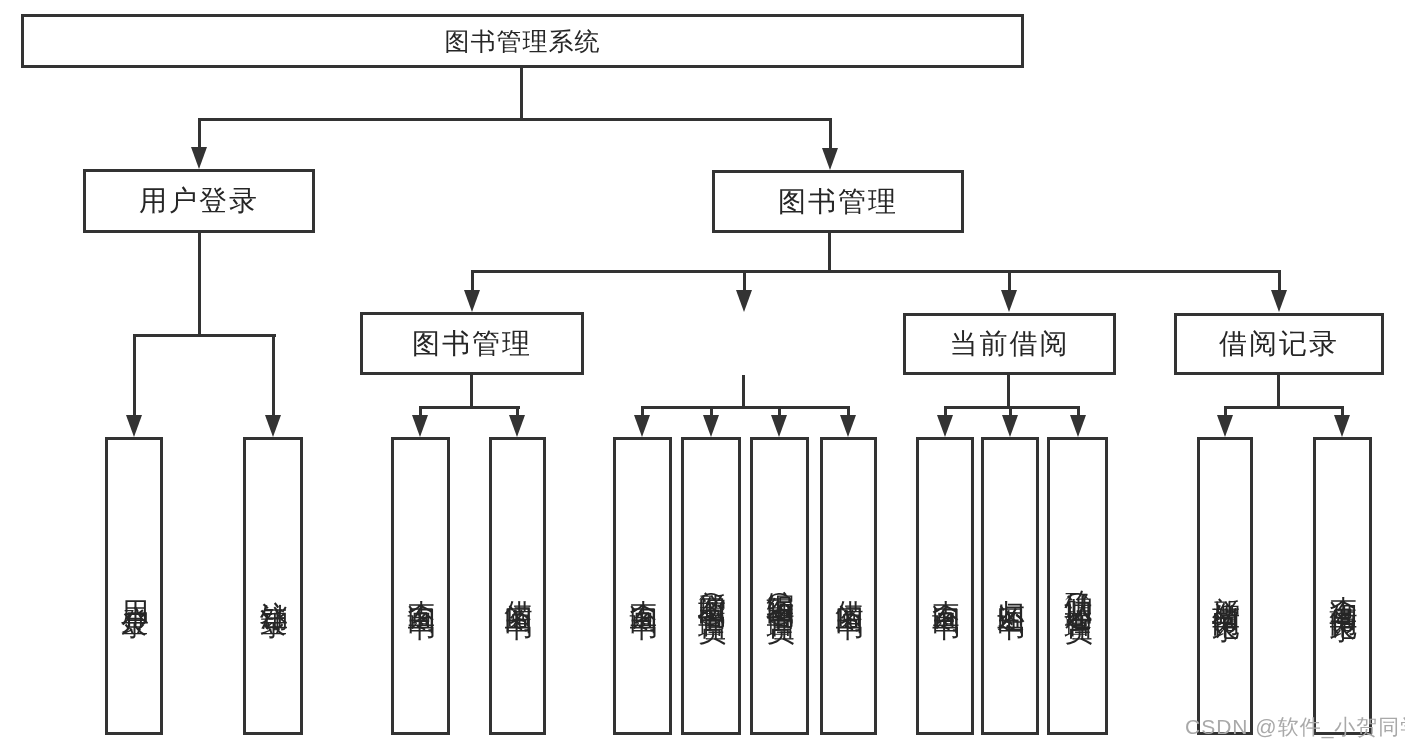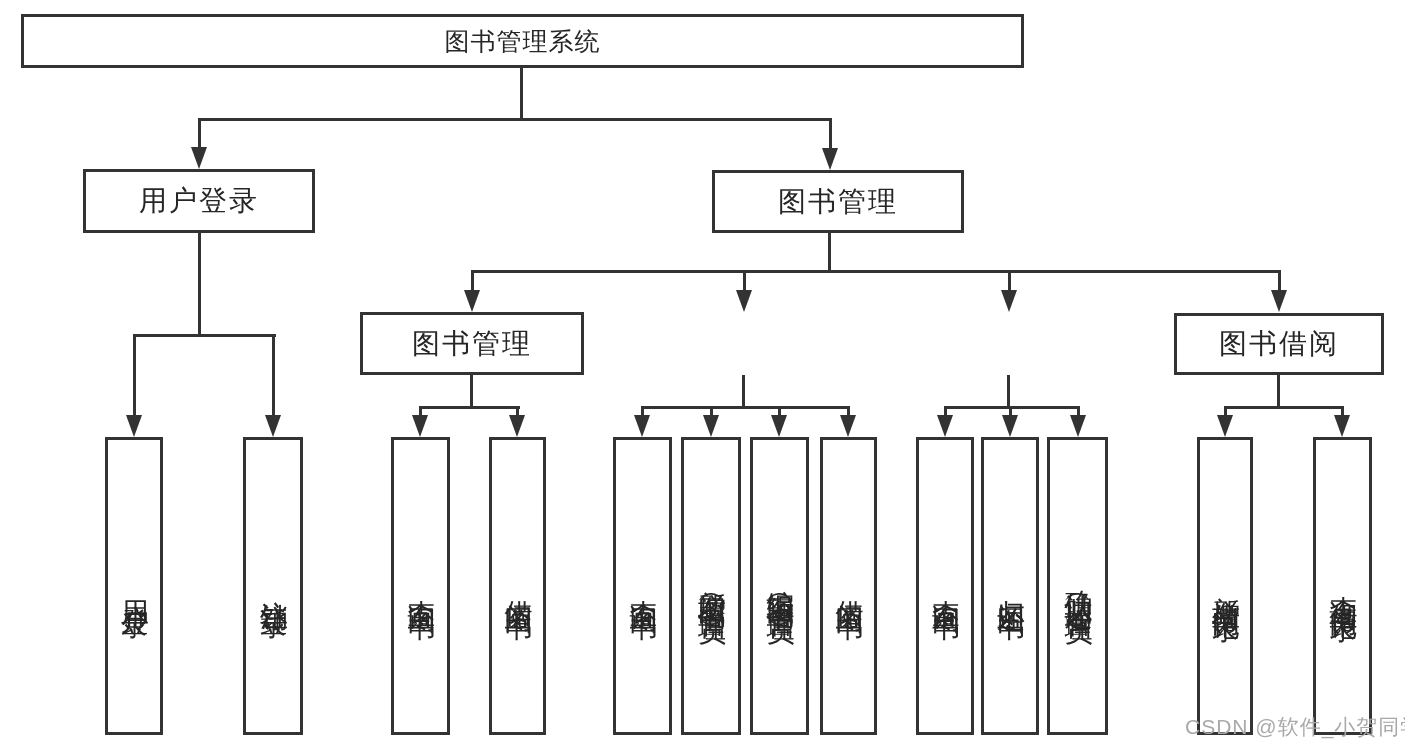--- a/index.html
+++ b/index.html
@@ -98,22 +98,23 @@
 
   <div class="box root" style="left:21px;top:14px;width:1003px;height:54px;">图书管理系统</div>
 
   <div class="box" style="left:83px;top:169px;width:232px;height:64px;">用户登录</div>
 
   <div class="box" style="left:712px;top:170px;width:252px;height:63px;">图书管理</div>
 
   <div class="box" style="left:360px;top:312px;width:224px;height:63px;">图书管理</div>
 
 
+  <div class="box" style="left:903px;top:313px;width:213px;height:62px;">当前借阅</div>
 
-  <div class="box" style="left:1174px;top:313px;width:210px;height:62px;">图书借阅</div>
+  <div class="box" style="left:1174px;top:313px;width:210px;height:62px;">借阅记录</div>
 
   <div class="vbox" style="left:105px;width:58px;">
     <span>用户登录</span>
     </div>
   <div class="vbox" style="left:243px;width:60px;">
     <span>注销登录</span>
     </div>
 
   <div class="vbox" style="left:391px;width:59px;">
     <span>查询图书</span>

